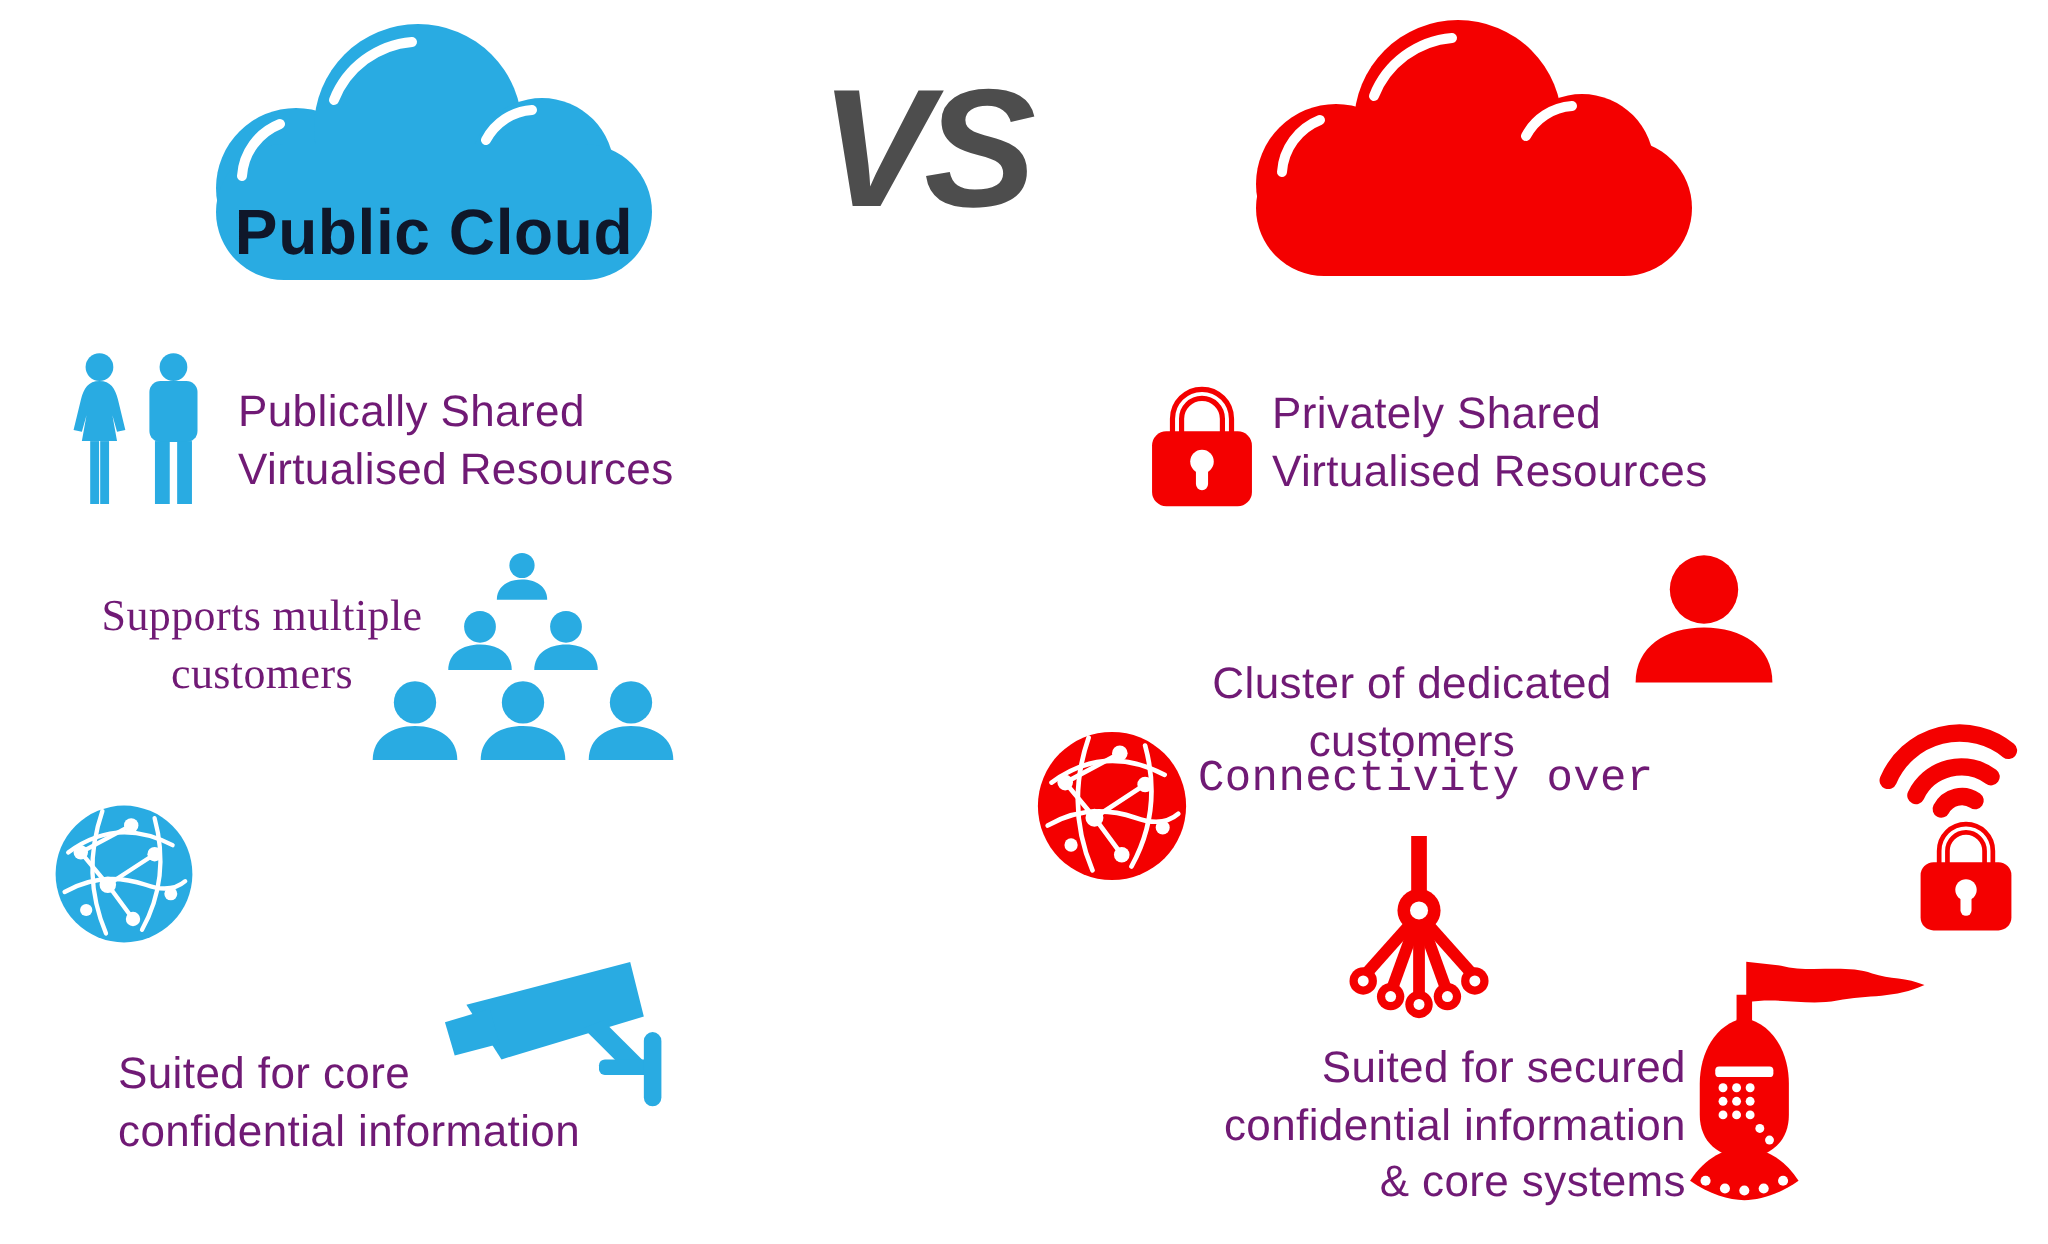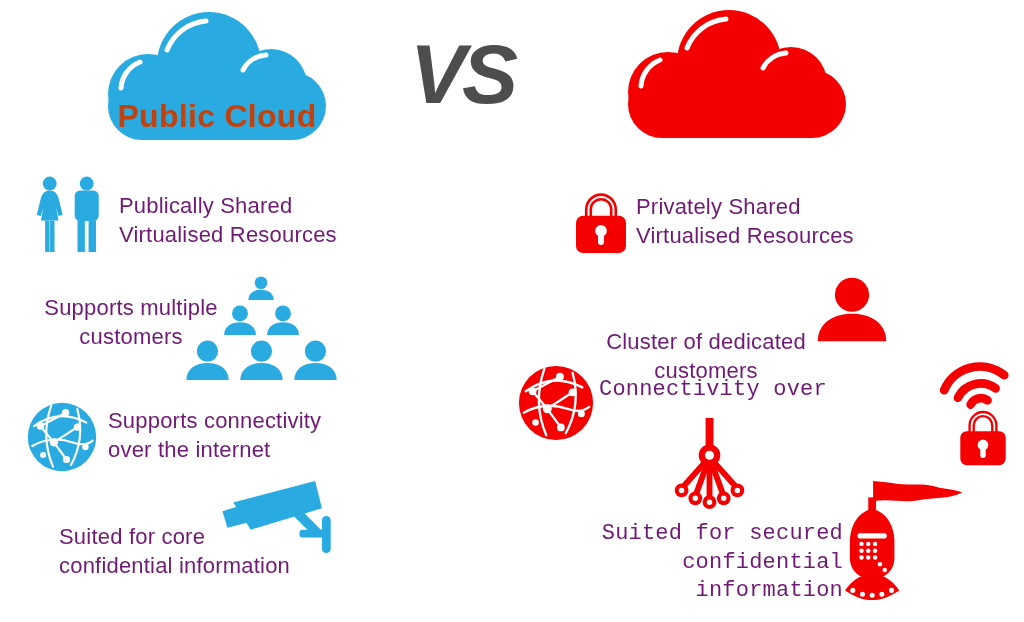--- a/index.html
+++ b/index.html
@@ -1,25 +1,25 @@
 <!DOCTYPE html>
 <html><head>
 <meta charset="utf-8">
 <style>
   html,body{margin:0;padding:0;background:#fff;}
   .stage{position:relative;width:1024px;height:622px;background:#ffffff;overflow:hidden;
          font-family:"Liberation Sans",sans-serif;}
   .abs{position:absolute;}
   .txt{color:#701a75;font-size:22px;line-height:28.5px;letter-spacing:.2px;}
   .center{text-align:center;}
-  .rightal{text-align:right;font-family:Liberation Mono, monospace;}
+  .rightal{text-align:right;}
   .blue{color:#29ABE2;}
   .red{color:#F40000;}
   .ic{display:block;width:100%;height:100%;fill:currentColor;}
-  .cloud-label{position:absolute;left:0;right:0;bottom:5px;text-align:center;color:#c2410c;
+  .cloud-label{position:absolute;left:0;right:0;bottom:5px;text-align:center;color:#0f172a;
                font-weight:bold;font-size:32px;letter-spacing:.3px;}
   .vs{font-size:84px;font-weight:bold;font-style:italic;color:#4D4D4D;letter-spacing:-4px;line-height:1;}
   .pyr{display:flex;flex-direction:column;align-items:center;gap:5px;}
   .pyr-row{display:flex;justify-content:center;align-items:flex-end;gap:7px;}
   .p-sm{width:28px;height:24px;}
   .p-md{width:36px;height:30px;}
   .p-lg{width:47px;height:40px;}
 </style>
 </head>
 <body>
@@ -178,21 +178,21 @@
   <div class="abs" style="left:34px;top:174px;width:74px;height:82px;">
     <svg class="ic blue">
         <use href="#sym-man-woman"></use>
       </svg>
   </div>
   <div class="abs txt" style="left:119px;top:192px;width:220px;">
     <div>Publically Shared</div>
     <div>Virtualised Resources</div>
   </div>
 
-  <div class="abs txt center" style="left:22px;top:294px;width:218px;">
+  <div class="abs txt center" style="left:22px;top:294px;width:218px;font-family:Liberation Serif, serif;">
     <div>Supports multiple</div>
     <div>customers</div>
   </div>
   <div class="abs pyr" style="left:186px;top:276px;width:150px;">
     <div class="pyr-row">
       <svg class="ic blue p-sm">
           <use href="#sym-person"></use>
         </svg>
     </div>
     <div class="pyr-row">
@@ -213,24 +213,20 @@
       <svg class="ic blue p-lg">
           <use href="#sym-person"></use>
         </svg>
     </div>
   </div>
 
   <div class="abs" style="left:26px;top:401px;width:72px;height:72px;">
     <svg class="ic blue">
         <use href="#sym-globe"></use>
       </svg>
-  </div>
-  <div class="abs txt" style="left:108px;top:407px;width:240px;">
-    <div>Supports connectivity</div>
-    <div>over the internet</div>
   </div>
 
   <div class="abs txt" style="left:59px;top:523px;width:250px;">
     <div>Suited for core</div>
     <div>confidential information</div>
   </div>
   <div class="abs" style="left:221px;top:479px;width:118px;height:78px;">
     <svg class="ic blue">
         <use href="#sym-camera"></use>
       </svg>
@@ -278,20 +274,21 @@
   </div>
   <div class="abs" style="left:672px;top:418px;width:76px;height:94px;">
     <svg class="ic red">
         <use href="#sym-splitter"></use>
       </svg>
   </div>
 
   <div class="abs txt rightal" style="left:583px;top:520px;width:260px;">
     <div>Suited for secured</div>
     <div>confidential information</div>
+    <div>&amp; core systems</div>
   </div>
   <div class="abs" style="left:845px;top:478px;width:126px;height:124px;">
     <svg class="ic red">
         <use href="#sym-knight"></use>
       </svg>
   </div>
 
 </div>
 
 </body></html>

